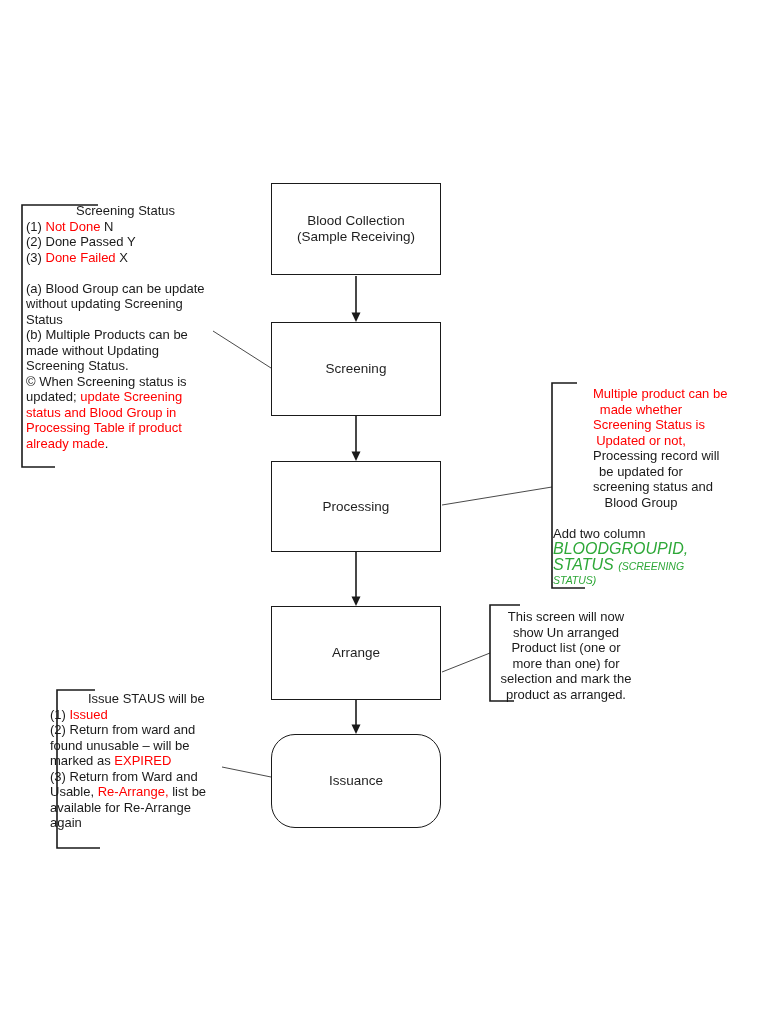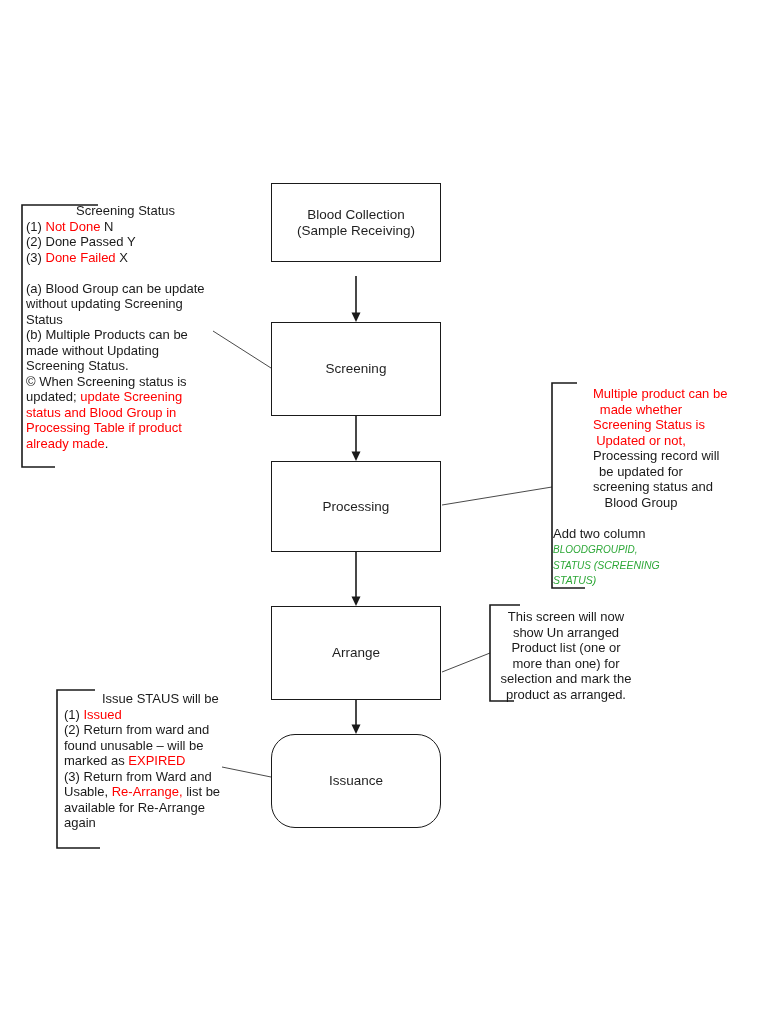--- a/index.html
+++ b/index.html
@@ -33,21 +33,21 @@
   .note{
     position:absolute;
     font-size:13px;line-height:15.5px;
     color:var(--ink);
   }
   .note .ln{height:15.5px;white-space:nowrap;}
   .note.center .ln{text-align:center;}
   .ln.al-c{text-align:center;margin-left:40px;}
   .s-k{color:var(--ink);}
   .s-r{color:var(--red);}
-  .s-g{color:var(--green);font-style:italic;font-size:10px;}
+  .s-g{color:var(--green);font-style:italic;font-size:16px;}
   .s-gs{color:var(--green);font-style:italic;font-size:10.5px;}
 </style>
 </head>
 <body>
 
 <div class="page">
 
   <svg class="layer" width="768" height="1024" viewBox="0 0 768 1024">
 
     <g>
@@ -71,21 +71,21 @@
     <line x1="442" y1="505" x2="552" y2="487" stroke="#4a4a4a" stroke-width="1"></line>
     <line x1="442" y1="672" x2="490" y2="653" stroke="#4a4a4a" stroke-width="1"></line>
     <line x1="222" y1="767" x2="271" y2="777" stroke="#4a4a4a" stroke-width="1"></line>
 
     <polyline points="98,205 22,205 22,467 55,467" fill="none" stroke="#1a1a1a" stroke-width="1.6"></polyline>
     <polyline points="577,383 552,383 552,588 585,588" fill="none" stroke="#1a1a1a" stroke-width="1.6"></polyline>
     <polyline points="520,605 490,605 490,701 514,701" fill="none" stroke="#1a1a1a" stroke-width="1.6"></polyline>
     <polyline points="95,690 57,690 57,848 100,848" fill="none" stroke="#1a1a1a" stroke-width="1.6"></polyline>
   </svg>
 
-  <div class="box" style="top:183px;height:79px;">
+  <div class="box" style="top:183px;height:92px;">
     <span class="box-label">Blood Collection
 (Sample Receiving)</span>
   </div>
   <div class="box" style="top:322px;height:94px;">
     <span class="box-label">Screening</span>
   </div>
   <div class="box" style="top:461px;height:91px;">
     <span class="box-label">Processing</span>
   </div>
   <div class="box" style="top:606px;height:94px;">
@@ -132,21 +132,21 @@
 
   <div class="note center" style="left:492px;top:609px;width:148px;">
       <div class="ln"><span class="s-k">This screen will now</span></div>
       <div class="ln"><span class="s-k">show Un arranged</span></div>
       <div class="ln"><span class="s-k">Product list (one or</span></div>
       <div class="ln"><span class="s-k">more than one) for</span></div>
       <div class="ln"><span class="s-k">selection and mark the</span></div>
       <div class="ln"><span class="s-k">product as arranged.</span></div>
     </div>
 
-  <div class="note" style="left:64px;top:691px;width:176px;">
+  <div class="note" style="left:50px;top:691px;width:176px;">
       <div class="ln" style="padding-left: 38px;"><span class="s-k">Issue STAUS will be</span></div>
       <div class="ln"><span class="s-k">(1) </span><span class="s-r">Issued</span></div>
       <div class="ln"><span class="s-k">(2) Return from ward and</span></div>
       <div class="ln"><span class="s-k">found unusable – will be</span></div>
       <div class="ln"><span class="s-k">marked as </span><span class="s-r">EXPIRED</span></div>
       <div class="ln"><span class="s-k">(3) Return from Ward and</span></div>
       <div class="ln"><span class="s-k">Usable, </span><span class="s-r">Re-Arrange,</span><span class="s-k"> list be</span></div>
       <div class="ln"><span class="s-k">available for Re-Arrange</span></div>
       <div class="ln"><span class="s-k">again</span></div>
     </div>

